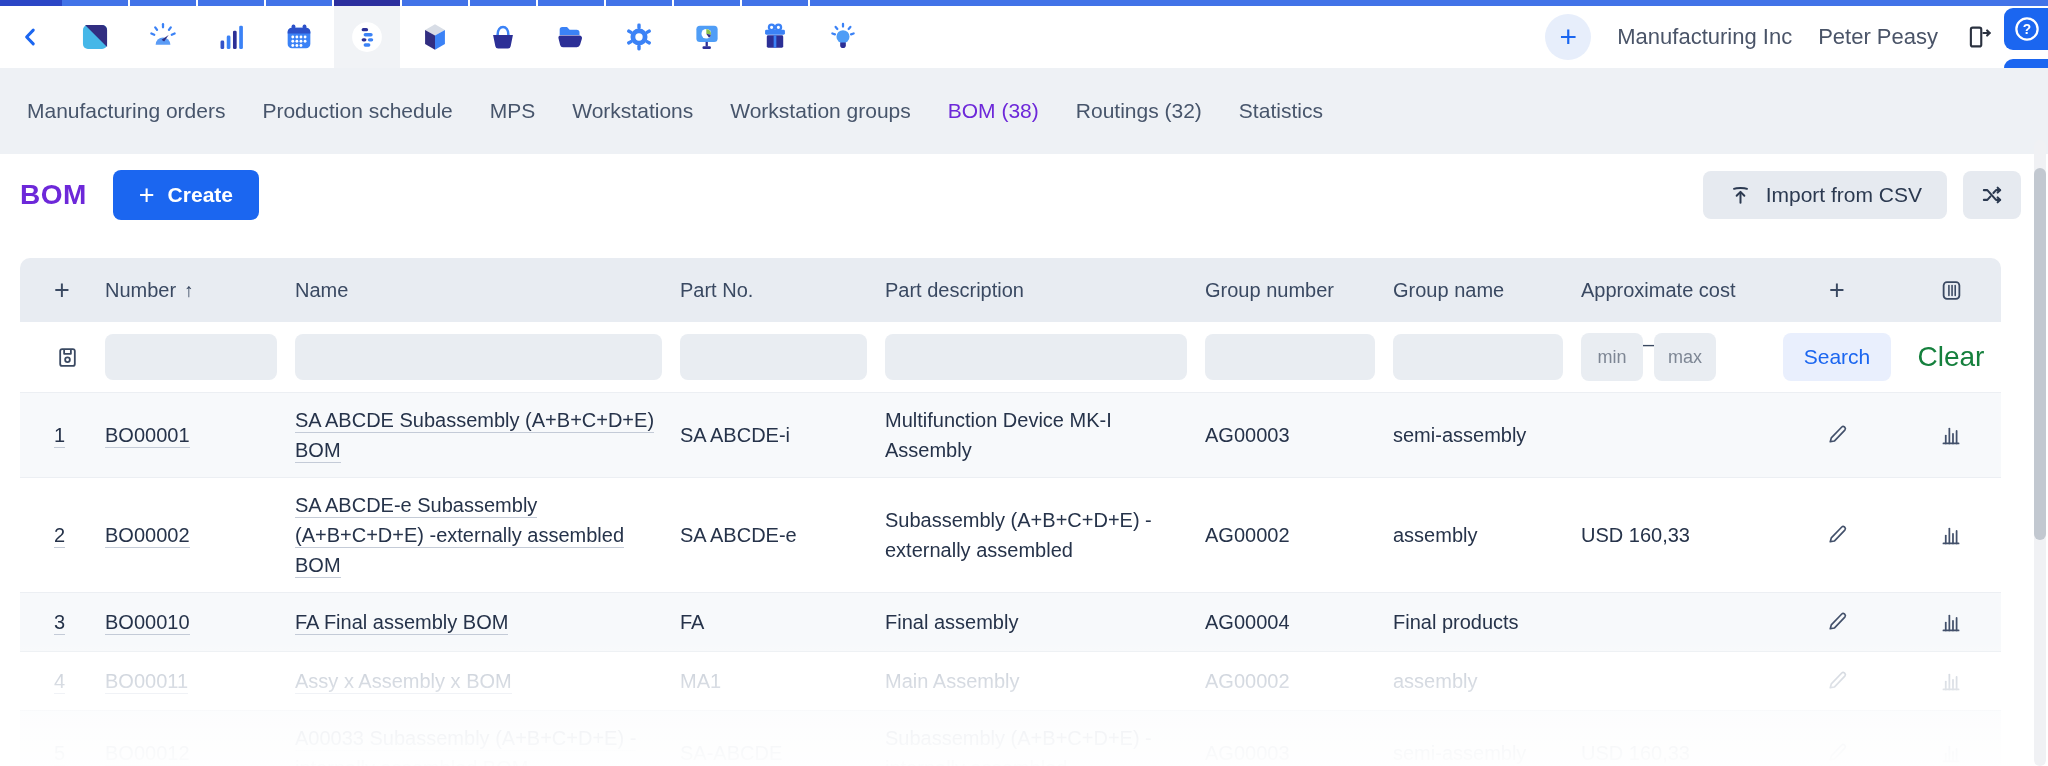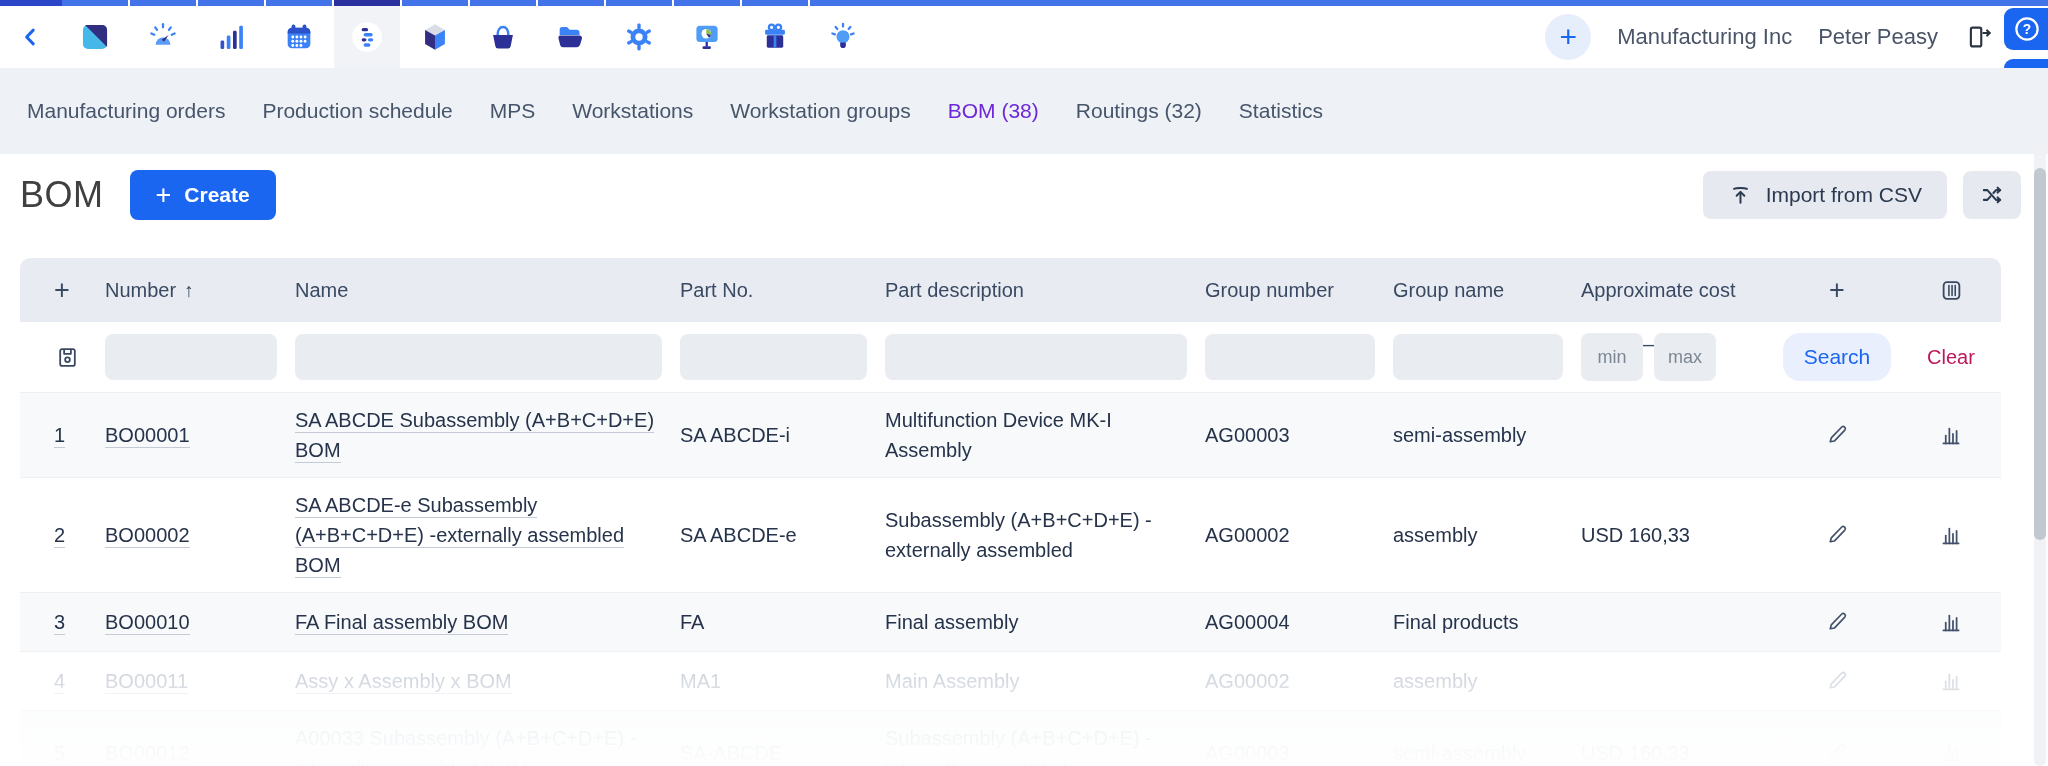--- a/index.html
+++ b/index.html
@@ -26,21 +26,21 @@
              padding-left:8px;box-sizing:border-box;cursor:pointer;}
 
   
   .nav{position:absolute;top:68px;left:0;width:2048px;height:86px;background:#eef1f5;
        display:flex;align-items:center;padding-left:27px;box-sizing:border-box;gap:37px;}
   .nav-item{font-size:21px;color:#47556b;white-space:nowrap;cursor:pointer;}
   .nav-item.active{color:#6d28d9;}
 
   
   .title-row{position:absolute;top:166px;left:20px;width:2001px;height:58px;display:flex;align-items:center;}
-  .page-title{font-size:36px;font-weight:400;color:#404040;margin:0;letter-spacing:.5px;}
+  .page-title{font-size:28px;font-weight:700;color:#6d28d9;margin:0;letter-spacing:.5px;}
   .create-btn{margin-left:26px;height:50px;padding:0 26px;background:#1b66f0;border:none;border-radius:8px;
               color:#fff;font-size:21px;font-weight:700;display:flex;align-items:center;gap:13px;cursor:pointer;
               font-family:inherit;}
   .create-btn .plus{font-size:27px;font-weight:300;line-height:1;}
   .spacer{flex:1;}
   .gray-btn{height:48px;padding:0 25px;background:#e6eaf0;border:none;border-radius:8px;color:#2b3950;
             font-size:21px;font-weight:500;display:flex;align-items:center;gap:13px;cursor:pointer;font-family:inherit;}
   .gray-btn.icon-only{width:58px;padding:0;justify-content:center;}
   .btn-gap{width:16px;}
 
@@ -54,23 +54,23 @@
   .thead .hplus{font-size:27px;font-weight:300;color:#3a4962;}
   .sort-arrow{margin-left:8px;font-size:19px;}
   .filter-row{min-height:70px;background:#fff;}
   .f-input{width:100%;height:46px;background:#e9edf2;border:none;border-radius:8px;box-sizing:border-box;
            font-size:20px;color:#26334a;padding:0 12px;font-family:inherit;outline:none;}
   .minmax{display:flex;}
   .mm-input{width:58px;height:46px;background:#e9edf2;border:none;border-radius:8px;font-size:18px;
             color:#26334a;text-align:center;font-family:inherit;outline:none;}
   .mm-input::placeholder,.f-input::placeholder{color:#7d8694;}
   .mm-dash{color:#3a4962;font-size:20px;}
-  .search-btn{width:108px;height:48px;background:#e9effd;border:none;border-radius:17px;color:#1b66f0;
+  .search-btn{width:108px;height:48px;background:#e9effd;border:none;border-radius:8px;color:#1b66f0;
               font-size:21px;font-weight:500;cursor:pointer;font-family:inherit;}
-  .clear-link{color:#be185d;font-size:20px;cursor:pointer;}
+  .clear-link{color:#15803d;font-size:28px;cursor:pointer;}
   .icon-btn{background:none;border:none;padding:0;cursor:pointer;color:#3a4962;display:flex;align-items:center;justify-content:center;}
 
   .row{min-height:58px;font-size:20px;color:#26334a;border-top:1px solid #eceff3;line-height:1.5;}
   .row .cell{padding-top:12px;padding-bottom:12px;}
   .row.stripe{background:#f7f9fb;}
   .rownum{border-bottom:1px solid #c4cbd7;padding-bottom:1px;cursor:pointer;}
   .row a{color:inherit;text-decoration:none;border-bottom:1px solid #c4cbd7;padding-bottom:1px;cursor:pointer;}
   .row .action svg{color:#42506a;}
   .row.faded{color:#b9c1cd;}
   .row.faded .rownum,.row.faded a{border-bottom-color:#e1e5ec;}

